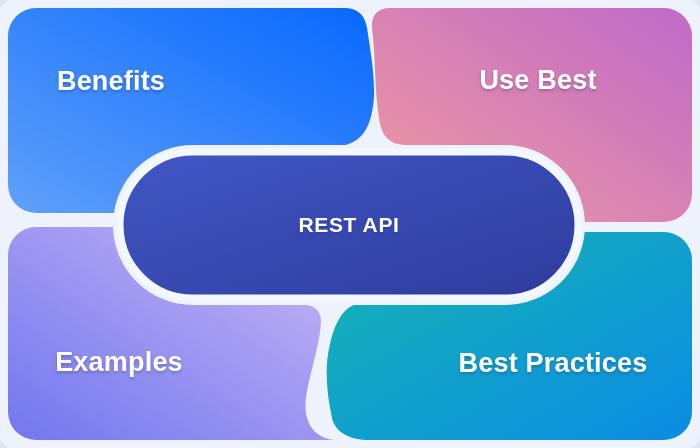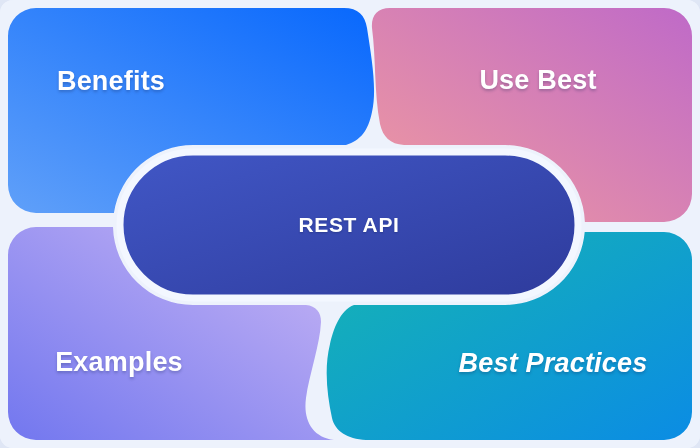--- a/index.html
+++ b/index.html
@@ -25,21 +25,21 @@
   }
   .center-label{
     font-size:21px;
     letter-spacing:.6px;
     text-shadow:0 1px 2px rgba(23,37,84,.35);
     text-align:center;
   }
   .lbl-benefits{left:111px;top:81px;}
   .lbl-use-cases{left:538px;top:80px;}
   .lbl-examples{left:119px;top:362px;}
-  .lbl-best-practices{left:553px;top:363px;font-style:italic;}
+  .lbl-best-practices{left:553px;top:363px;}
   .lbl-center{left:349px;top:225px;}
   path[data-interactable="true"]{cursor:pointer;}
 </style>
 </head>
 <body>
 
 <div class="stage" data-interactable="false">
 
   <svg width="700" height="448" viewBox="0 0 700 448" data-interactable="false">
     <defs>

